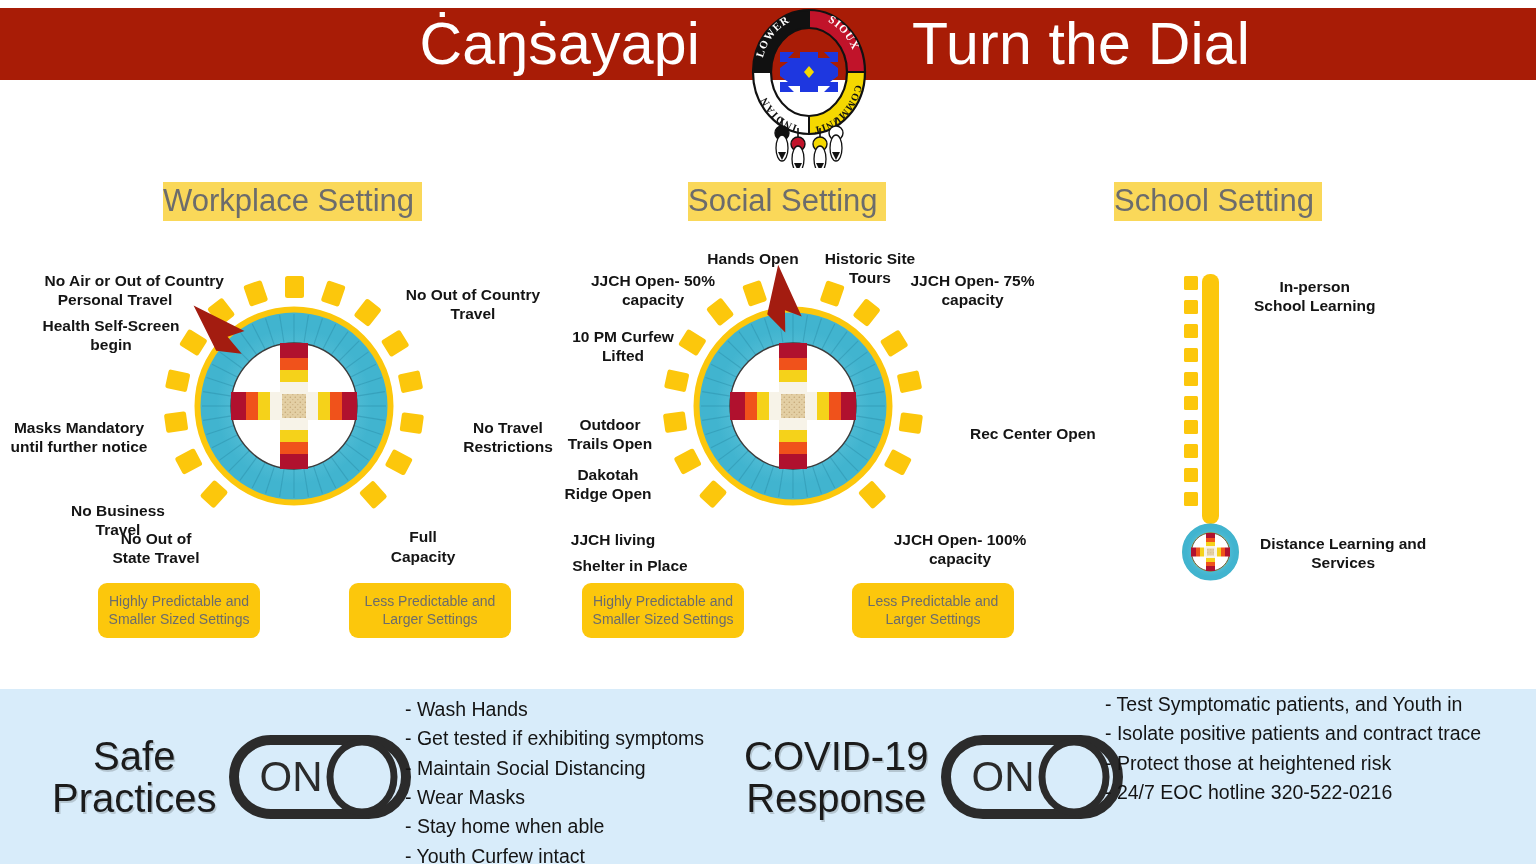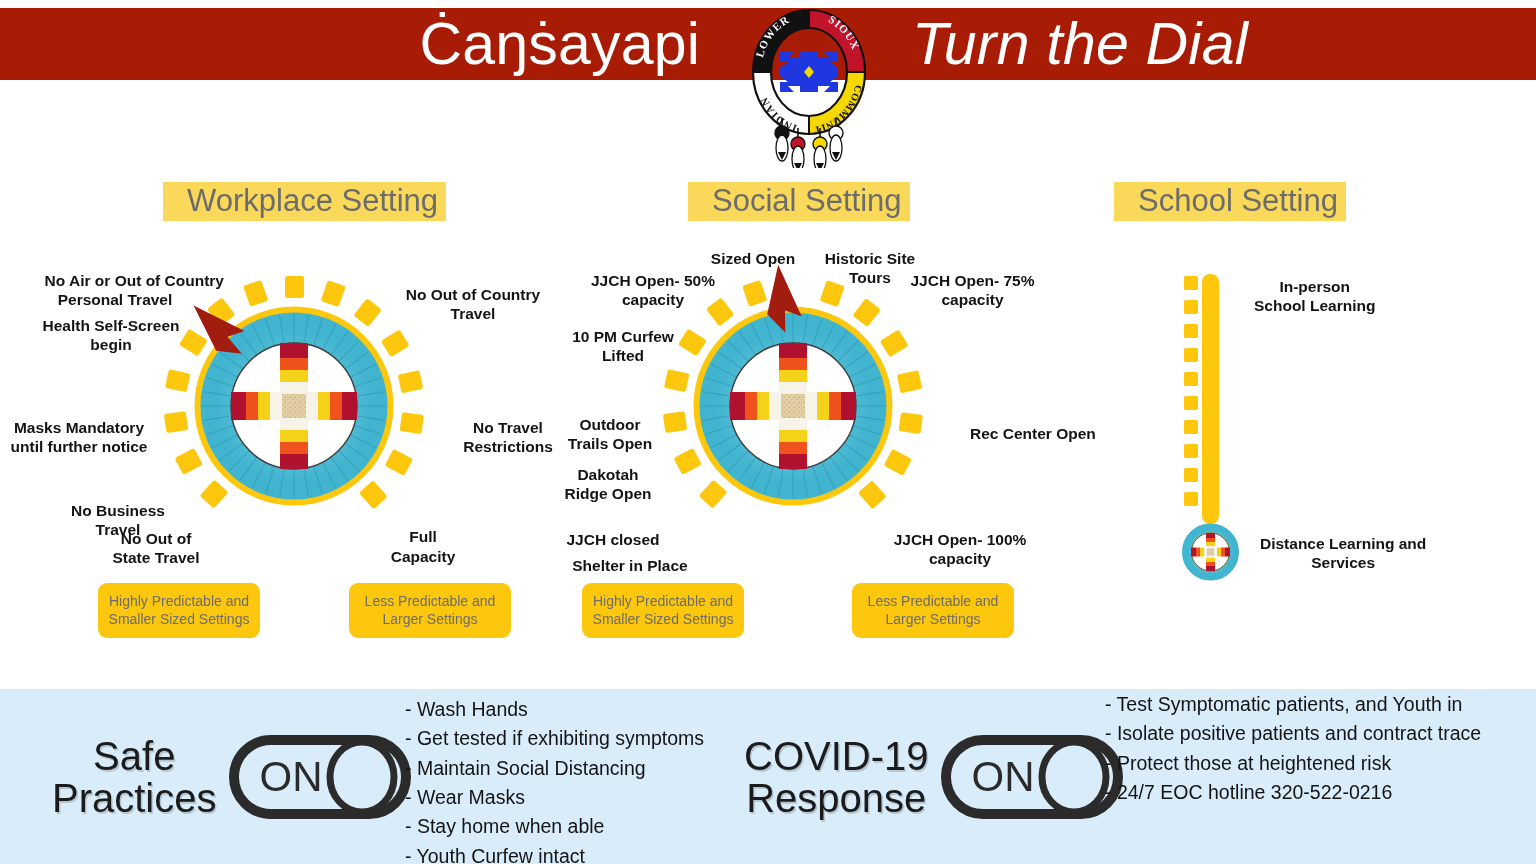--- a/index.html
+++ b/index.html
@@ -23,33 +23,33 @@
   .header-bar-left  { left: 0;   width: 880px; }
   .header-bar-right { left: 870px; width: 666px; }
 
   .header-title-left, .header-title-right {
     position: absolute; top: 8px; height: 72px;
     display: flex; align-items: center;
     color: #ffffff; font-size: 59px; font-weight: 400;
     letter-spacing: .2px; white-space: nowrap;
   }
   .header-title-left  { left: 0; width: 880px; justify-content: flex-end; padding-right: 180px; }
-  .header-title-right { left: 870px; width: 666px; justify-content: flex-start; padding-left: 42px; font-style: italic; }
+  .header-title-right { left: 870px; width: 666px; justify-content: flex-start; padding-left: 42px; }
 
   
   .seal {
     position: absolute; left: 738px; top: 0;
     width: 142px; height: 168px;
   }
 
   
   .sec-title {
     position: absolute;
     font-size: 31px; color: #6C6C6C;
-    background: #FAD859; padding: 2px 8px 4px 24px;
+    background: #FAD859; padding: 2px 8px 4px 0;
     white-space: nowrap; line-height: 1.08;
   }
   #title-workplace { left: 163px; top: 182px; }
   #title-social    { left: 688px; top: 182px; }
   #title-school    { left: 1114px; top: 182px; }
 
   
   .dial-group { position: absolute; }
   #dial-workplace { left: 144px; top: 256px; width: 300px; height: 300px; }
   #dial-social    { left: 643px; top: 256px; width: 300px; height: 300px; }
@@ -454,41 +454,41 @@
       <rect x="198" y="136" width="15" height="28" fill="#B0112E"></rect>
       <rect x="138" y="138" width="24" height="24" fill="url(#speckS)"></rect>
     </g>
 
     <g transform="rotate(-6 150 150)">
       <path d="M150,8 L168,62 L152,54 L150,76 L134,56 L132,62 Z" fill="#A31C10"></path>
     </g>
   </svg>
 </div>
 
-<div class="dlabel c" style="left:683px;  top:250px; width:140px;">Sized Open</div>
+<div class="dlabel c" style="left:683px;  top:250px; width:140px;">Hands Open</div>
 <div class="dlabel c" style="left:799px;  top:250px; width:142px;">Historic Site</div>
 <div class="dlabel c" style="left:799px;  top:269px; width:142px;">Tours</div>
 
 <div class="dlabel c" style="left:562px;  top:272px; width:182px;">JJCH Open- 50%</div>
 <div class="dlabel c" style="left:562px;  top:291px; width:182px;">capacity</div>
 
 <div class="dlabel c" style="left:885px;  top:272px; width:175px;">JJCH Open- 75%</div>
 <div class="dlabel c" style="left:885px;  top:291px; width:175px;">capacity</div>
 
 <div class="dlabel c" style="left:548px;  top:328px; width:150px;">10 PM Curfew</div>
 <div class="dlabel c" style="left:548px;  top:347px; width:150px;">Lifted</div>
 
 <div class="dlabel c" style="left:540px;  top:416px; width:140px;">Outdoor</div>
 <div class="dlabel c" style="left:540px;  top:435px; width:140px;">Trails Open</div>
 <div class="dlabel c" style="left:538px;  top:466px; width:140px;">Dakotah</div>
 <div class="dlabel c" style="left:538px;  top:485px; width:140px;">Ridge Open</div>
 
 <div class="dlabel l" style="left:970px;  top:425px; width:180px;">Rec Center Open</div>
 
-<div class="dlabel c" style="left:538px;  top:531px; width:150px;">JJCH closed</div>
+<div class="dlabel c" style="left:538px;  top:531px; width:150px;">JJCH living</div>
 <div class="dlabel c" style="left:545px;  top:557px; width:170px;">Shelter in Place</div>
 
 <div class="dlabel c" style="left:870px;  top:531px; width:180px;">JJCH Open- 100%</div>
 <div class="dlabel c" style="left:870px;  top:550px; width:180px;">capacity</div>
 
 <div class="chip" style="left:582px; top:583px;">Highly Predictable and Smaller Sized Settings</div>
 <div class="chip" style="left:852px; top:583px;">Less Predictable and Larger Settings</div>
 
 <div id="school-group">
   <svg class="therm-svg" width="120" height="340" viewBox="0 0 120 340">

